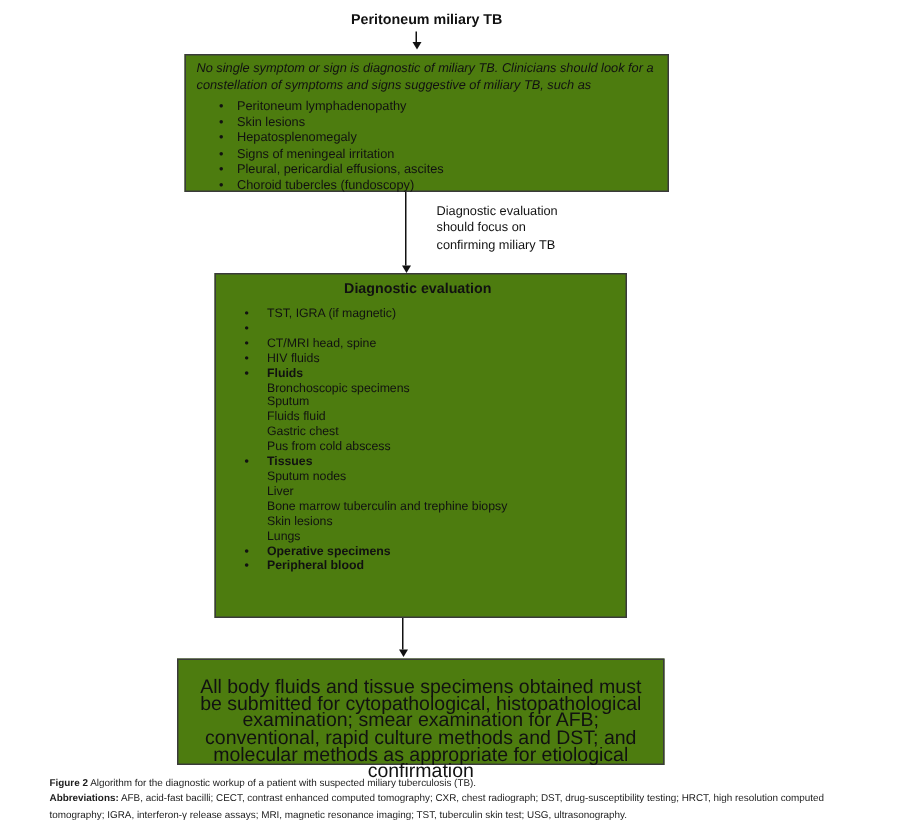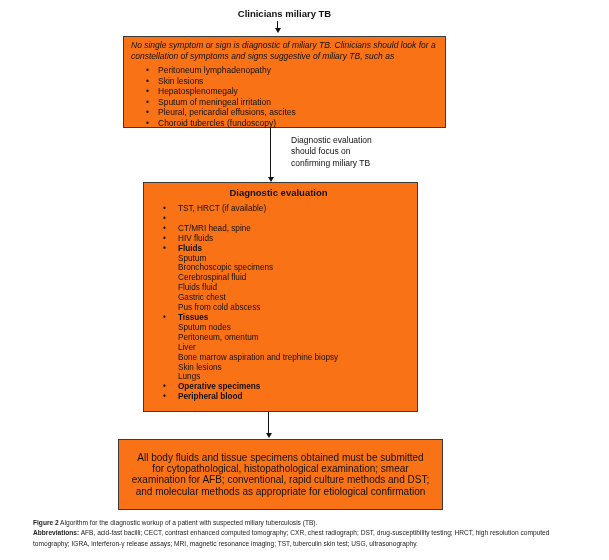--- a/index.html
+++ b/index.html
@@ -7,21 +7,21 @@
     position:relative;
     width:609px;height:560px;
     background:#ffffff;
     font-family:"Liberation Sans","DejaVu Sans",sans-serif;
     color:#111;
     overflow:hidden;
   }
   .box{
     position:absolute;
     border:1px solid #3a3a3a;
-    background:#f97316;
+    background:#4d7c0f;
     box-sizing:border-box;
   }
   #title{
     position:absolute;left:123px;top:8px;width:323px;
     text-align:center;font-weight:bold;font-size:9.5px;
   }
   
   .varrow{position:absolute;width:9px;}
   .varrow .stem{margin:0 auto;width:1px;background:#111;}
   .varrow .head{
@@ -42,31 +42,31 @@
   #arrow2-label{position:absolute;left:291px;top:135px;font-size:8.5px;line-height:11.3px;}
   
   #diagnostic-box{left:143px;top:182px;width:275px;height:230px;padding:4px 4px 0 0;}
   #diagnostic-title{text-align:center;font-weight:bold;font-size:9.5px;line-height:12px;}
   #diagnostic-box .list{margin-top:5px;}
   #diagnostic-box .li{font-size:8.2px;line-height:9.9px;padding-left:19px;}
   #diagnostic-box .bullet{width:15px;flex:0 0 15px;}
   .li.bold{font-weight:bold;}
   
   #conclusion-box{left:118px;top:439px;width:325px;height:71px;padding:12px 12px 0;}
-  #conclusion-text{text-align:center;font-size:10px;line-height:11.2px;}
+  #conclusion-text{text-align:center;font-size:13px;line-height:11.2px;}
   
   #caption{position:absolute;left:33px;top:518px;width:548px;font-size:6.6px;line-height:10.4px;color:#1c1c1c;}
   #caption .b{font-weight:bold;}
 </style>
 </head>
 <body>
 
 <div id="canvas">
 
-  <div id="title">Clinicians miliary TB</div>
+  <div id="title">Peritoneum miliary TB</div>
 
   <div class="varrow" style="left:273px;top:21px;">
     <div class="stem" style="height:7px;"></div>
     <div class="head"></div>
   </div>
 
   <div class="box" id="symptom-box">
     <div id="symptom-intro">No single symptom or sign is diagnostic of miliary TB. Clinicians should look for a constellation of symptoms and signs suggestive of miliary TB, such as</div>
     <div class="list">
         <div class="li">
@@ -76,21 +76,21 @@
         <div class="li">
           <span class="bullet">•</span>
           <span class="li-text">Skin lesions</span>
         </div>
         <div class="li">
           <span class="bullet">•</span>
           <span class="li-text">Hepatosplenomegaly</span>
         </div>
         <div class="li">
           <span class="bullet">•</span>
-          <span class="li-text">Sputum of meningeal irritation</span>
+          <span class="li-text">Signs of meningeal irritation</span>
         </div>
         <div class="li">
           <span class="bullet">•</span>
           <span class="li-text">Pleural, pericardial effusions, ascites</span>
         </div>
         <div class="li">
           <span class="bullet">•</span>
           <span class="li-text">Choroid tubercles (fundoscopy)</span>
         </div>
       </div>
@@ -105,80 +105,72 @@
     <div>Diagnostic evaluation</div>
     <div>should focus on</div>
     <div>confirming miliary TB</div>
   </div>
 
   <div class="box" id="diagnostic-box">
     <div id="diagnostic-title">Diagnostic evaluation</div>
     <div class="list">
         <div class="li">
           <span class="bullet">•</span>
-          <span class="li-text">TST, HRCT (if available)</span>
+          <span class="li-text">TST, IGRA (if magnetic)</span>
         </div>
         <div class="li">
           <span class="bullet">•</span>
         </div>
         <div class="li">
           <span class="bullet">•</span>
           <span class="li-text">CT/MRI head, spine</span>
         </div>
         <div class="li">
           <span class="bullet">•</span>
           <span class="li-text">HIV fluids</span>
         </div>
         <div class="li bold">
           <span class="bullet">•</span>
           <span class="li-text">Fluids</span>
         </div>
         <div class="li">
           <span class="bullet"></span>
+          <span class="li-text">Bronchoscopic specimens</span>
+        </div>
+        <div class="li">
+          <span class="bullet"></span>
           <span class="li-text">Sputum</span>
         </div>
         <div class="li">
           <span class="bullet"></span>
-          <span class="li-text">Bronchoscopic specimens</span>
-        </div>
-        <div class="li">
-          <span class="bullet"></span>
-          <span class="li-text">Cerebrospinal fluid</span>
-        </div>
-        <div class="li">
-          <span class="bullet"></span>
           <span class="li-text">Fluids fluid</span>
         </div>
         <div class="li">
           <span class="bullet"></span>
           <span class="li-text">Gastric chest</span>
         </div>
         <div class="li">
           <span class="bullet"></span>
           <span class="li-text">Pus from cold abscess</span>
         </div>
         <div class="li bold">
           <span class="bullet">•</span>
           <span class="li-text">Tissues</span>
         </div>
         <div class="li">
           <span class="bullet"></span>
           <span class="li-text">Sputum nodes</span>
         </div>
         <div class="li">
           <span class="bullet"></span>
-          <span class="li-text">Peritoneum, omentum</span>
-        </div>
-        <div class="li">
-          <span class="bullet"></span>
           <span class="li-text">Liver</span>
         </div>
         <div class="li">
           <span class="bullet"></span>
-          <span class="li-text">Bone marrow aspiration and trephine biopsy</span>
+          <span class="li-text">Bone marrow tuberculin and trephine biopsy</span>
         </div>
         <div class="li">
           <span class="bullet"></span>
           <span class="li-text">Skin lesions</span>
         </div>
         <div class="li">
           <span class="bullet"></span>
           <span class="li-text">Lungs</span>
         </div>
         <div class="li bold">

